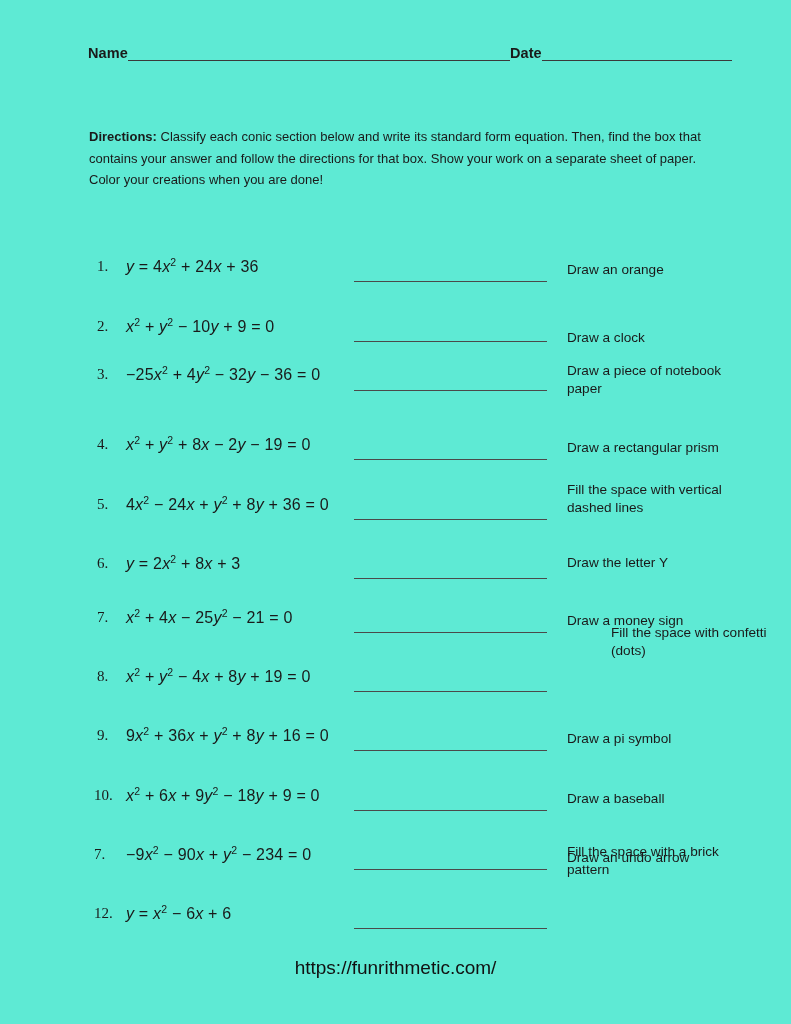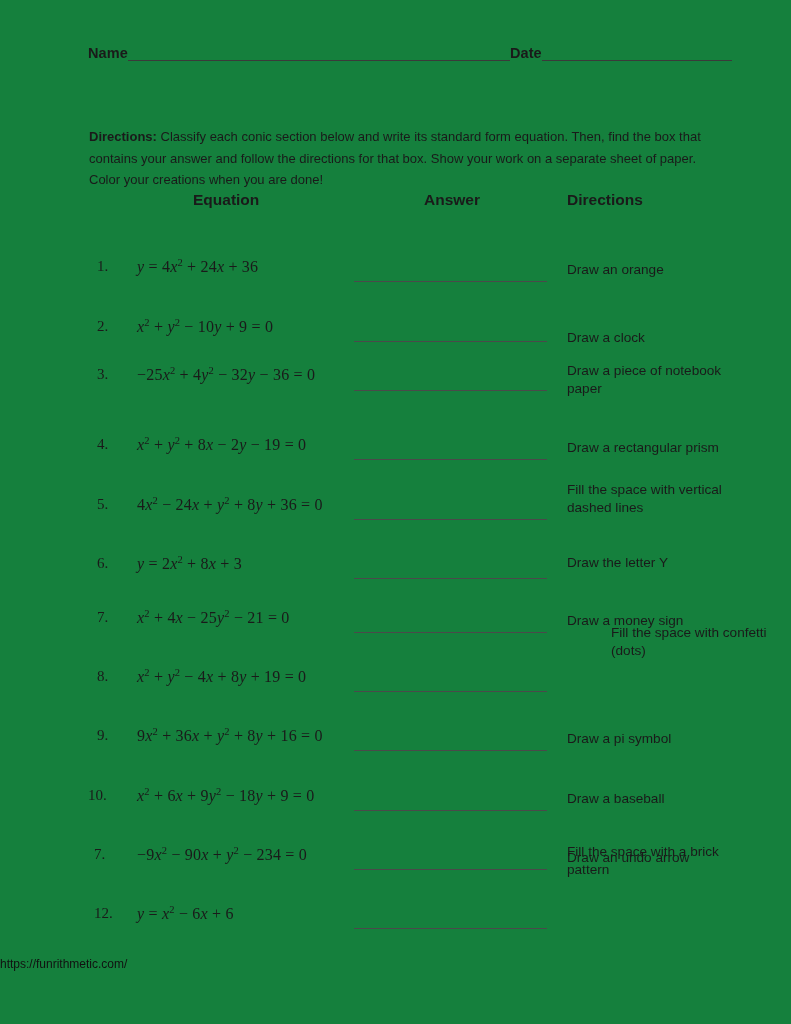--- a/index.html
+++ b/index.html
@@ -4,21 +4,21 @@
 <style>
   html, body {
     margin: 0;
     padding: 0;
     background: #ffffff;
   }
   .page {
     position: relative;
     width: 791px;
     height: 1024px;
-    background: #15803d;
+    background: #5eead4;
     font-family: "Liberation Sans", sans-serif;
     color: #1a1a1a;
     overflow: hidden;
   }
 
   
   .namedate {
     position: absolute;
     left: 88px;
     top: 45px;
@@ -96,22 +96,22 @@
     left: 97px;
     width: 30px;
     text-align: left;
     font-size: 15px;
     font-family: "Liberation Serif", serif;
     white-space: nowrap;
   }
   .num.wide { left: 94px; }
   .eq {
     position: absolute;
-    left: 137px;
-    font-family: Liberation Serif, serif;
+    left: 126px;
+    font-family: Liberation Sans, sans-serif;
     font-size: 16px;
     white-space: nowrap;
     letter-spacing: 0.2px;
   }
   .eq i {
     font-style: italic;
   }
   .eq sup {
     font-size: 10.5px;
     vertical-align: super;
@@ -131,47 +131,42 @@
     font-size: 13.6px;
     line-height: 18px;
   }
 
   
   .footer {
     position: absolute;
     left: 0;
     top: 957px;
     width: 791px;
-    text-align: left;
-    font-size: 12px;
+    text-align: center;
+    font-size: 19px;
     color: #111111;
   }
 </style>
 </head>
 <body>
 
 <div class="page">
 
   <div class="namedate">
     <span class="nd-label">Name</span>
     <span class="nd-rule name-rule"></span>
     <span class="nd-label">Date</span>
     <span class="nd-rule date-rule"></span>
   </div>
 
 
   <div class="directions">
     <b>Directions:</b><span> Classify each conic section below and write its standard form equation.  Then, find the box that contains your answer and follow the directions for that box.  Show your work on a separate sheet of paper.  Color your creations when you are done!</span>
   </div>
 
-  <div class="col-headers">
-    <span class="ch-equation">Equation</span>
-    <span class="ch-answer">Answer</span>
-    <span class="ch-directions">Directions</span>
-  </div>
 
   <div class="rows" id="rows">
       <div class="row">
         <span class="num" style="top: 258px; left: 97px;">1.</span>
         <span class="eq" style="top: 258px;"><i>y</i>&nbsp;=&nbsp;4<i>x</i><sup>2</sup>&nbsp;+&nbsp;24<i>x</i>&nbsp;+&nbsp;36</span>
         <span class="ansline" style="top: 281px;"></span>
         <span class="dirtext" style="top: 261px;">Draw an orange</span>
       </div>
       <div class="row">
         <span class="num" style="top: 318px; left: 97px;">2.</span>
@@ -215,21 +210,21 @@
         <span class="ansline" style="top: 691px;"></span>
         <span class="dirtext" style="top: 624px; margin-left: 44px;">Fill the space with confetti (dots)</span>
       </div>
       <div class="row">
         <span class="num" style="top: 727px; left: 97px;">9.</span>
         <span class="eq" style="top: 727px;">9<i>x</i><sup>2</sup>&nbsp;+&nbsp;36<i>x</i>&nbsp;+&nbsp;<i>y</i><sup>2</sup>&nbsp;+&nbsp;8<i>y</i>&nbsp;+&nbsp;16&nbsp;=&nbsp;0</span>
         <span class="ansline" style="top: 750px;"></span>
         <span class="dirtext" style="top: 730px;">Draw a pi symbol</span>
       </div>
       <div class="row">
-        <span class="num wide" style="top: 787px; left: 88px;">10.</span>
+        <span class="num wide" style="top: 787px; left: 94px;">10.</span>
         <span class="eq" style="top: 787px;"><i>x</i><sup>2</sup>&nbsp;+&nbsp;6<i>x</i>&nbsp;+&nbsp;9<i>y</i><sup>2</sup>&nbsp;−&nbsp;18<i>y</i>&nbsp;+&nbsp;9&nbsp;=&nbsp;0</span>
         <span class="ansline" style="top: 810px;"></span>
         <span class="dirtext" style="top: 790px;">Draw a baseball</span>
       </div>
       <div class="row">
         <span class="num wide" style="top: 846px; left: 94px;">7.</span>
         <span class="eq" style="top: 846px;">−9<i>x</i><sup>2</sup>&nbsp;−&nbsp;90<i>x</i>&nbsp;+&nbsp;<i>y</i><sup>2</sup>&nbsp;−&nbsp;234&nbsp;=&nbsp;0</span>
         <span class="ansline" style="top: 869px;"></span>
         <span class="dirtext" style="top: 849px;">Draw an undo arrow</span>
       </div>

